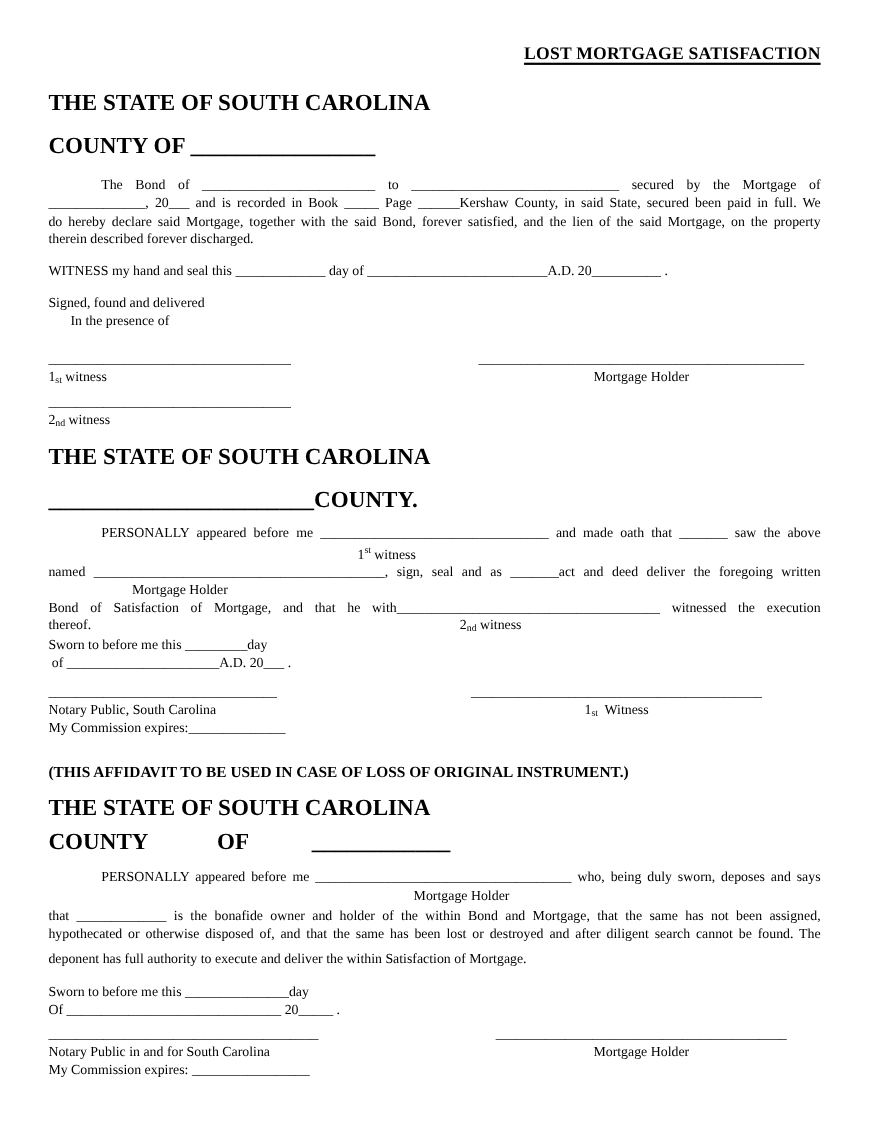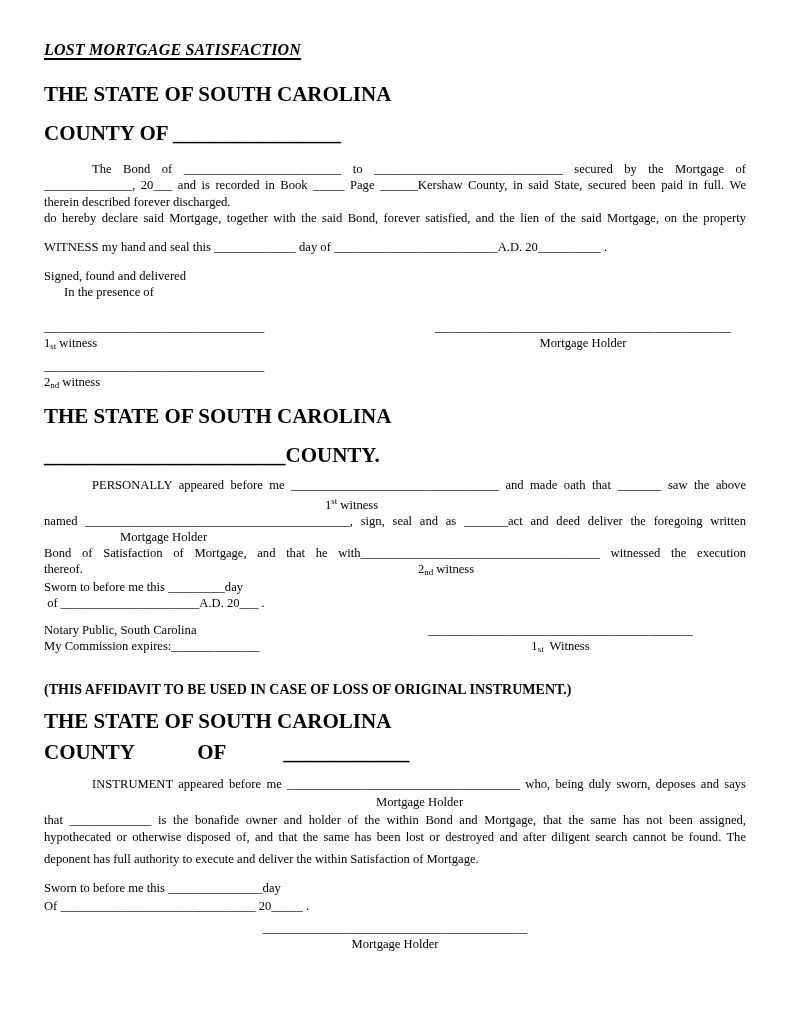--- a/index.html
+++ b/index.html
@@ -26,21 +26,21 @@
   .b {
     font-weight: bold;
     font-size: 21px;
     line-height: 19px;
   }
   .note-b {
     font-weight: bold;
     font-size: 14px;
     line-height: 17px;
   }
-  .title-wrap { text-align: left; margin: 4px 0 26px 0; font-style: italic; }
+  .title-wrap { text-align: right; margin: 4px 0 26px 0; }
   .doc-title {
     display: inline-block;
     font-weight: bold;
     font-size: 16px;
     text-decoration: underline;
     text-decoration-thickness: 2px;
     text-underline-offset: 3px;
     letter-spacing: 0.2px;
   }
   .mb20 { margin-bottom: 20px; }
@@ -75,22 +75,22 @@
   <div class="title-wrap">
     <span class="doc-title">LOST MORTGAGE SATISFACTION</span>
   </div>
 
   <div class="line b mb20">THE STATE OF SOUTH CAROLINA</div>
   <div class="line b mb18">COUNTY OF ________________</div>
 
   <div class="mb13">
     <div class="line just indent">The Bond of _________________________ to ______________________________ secured by the Mortgage of</div>
     <div class="line just">______________, 20___ and is recorded in Book _____ Page ______Kershaw County, in said State, secured been paid in full. We</div>
+    <div class="line just">do hereby declare said Mortgage, together with the said Bond, forever satisfied, and the lien of the said Mortgage, on the property</div>
     <div class="line">therein described forever discharged.</div>
-    <div class="line just">do hereby declare said Mortgage, together with the said Bond, forever satisfied, and the lien of the said Mortgage, on the property</div>
   </div>
 
   <div class="line mb13">WITNESS my hand and seal this _____________ day of __________________________A.D. 20__________ .</div>
 
   <div class="line">Signed, found and delivered</div>
   <div class="line pl20 mb18">In the presence of</div>
 
   <div class="cols mb14">
     <div class="col-l-376">
       <div class="line">___________________________________</div>
@@ -113,46 +113,52 @@
     <div class="line just tight">named __________________________________________, sign, seal and as _______act and deed deliver the foregoing written</div>
     <div class="line tight ml76">Mortgage Holder</div>
     <div class="line just tight">Bond of Satisfaction of Mortgage, and that he with______________________________________ witnessed the execution</div>
     <div class="line tight"><span class="thereof-cell">thereof.</span><span><span>2</span><sub class="ord">nd</sub><span class="wlbl">witness</span></span></div>
     <div class="line tight">Sworn to before me this _________day</div>
     <div class="line tight"> of ______________________A.D. 20___ .</div>
   </div>
 
   <div class="cols mt10">
     <div class="col-l-331">
+      <div class="line">_________________________________</div>
       <div class="line">Notary Public, South Carolina</div>
       <div class="line">My Commission expires:______________</div>
     </div>
     <div class="col-r">
       <div class="line">__________________________________________</div>
       <div class="line"><span>1</span><sub class="ord">st</sub><span class="wlbl"> Witness</span></div>
     </div>
   </div>
 
   <div class="line note-b mt24 mb14">(THIS AFFIDAVIT TO BE USED IN CASE OF LOSS OF ORIGINAL INSTRUMENT.)</div>
   <div class="line b mb12">THE STATE OF SOUTH CAROLINA</div>
   <div class="line b mb14">COUNTY            OF           ____________</div>
 
   <div class="mb12">
-    <div class="line just indent loose">INSTRUMENT appeared before me _____________________________________ who, being duly sworn, deposes and says</div>
+    <div class="line just indent loose">PERSONALLY appeared before me _____________________________________ who, being duly sworn, deposes and says</div>
     <div class="line loose ml332">Mortgage Holder</div>
     <div class="line just loose">that _____________ is the bonafide owner and holder of the within Bond and Mortgage, that the same has not been assigned,</div>
     <div class="line just loose">hypothecated or otherwise disposed of, and that the same has been lost or destroyed and after diligent search cannot be found. The</div>
     <div class="line loose mt4">deponent has full authority to execute and deliver the within Satisfaction of Mortgage.</div>
   </div>
 
   <div class="mt10">
     <div class="line loose">Sworn to before me this _______________day</div>
     <div class="line loose">Of _______________________________ 20_____ .</div>
   </div>
 
   <div class="cols mt4">
+    <div class="col-l-376">
+      <div class="line">_______________________________________</div>
+      <div class="line">Notary Public in and for South Carolina</div>
+      <div class="line">My Commission expires: _________________</div>
+    </div>
     <div class="col-r">
       <div class="line">__________________________________________</div>
       <div class="line">Mortgage Holder</div>
     </div>
   </div>
 
 </div>
 
 </body></html>

